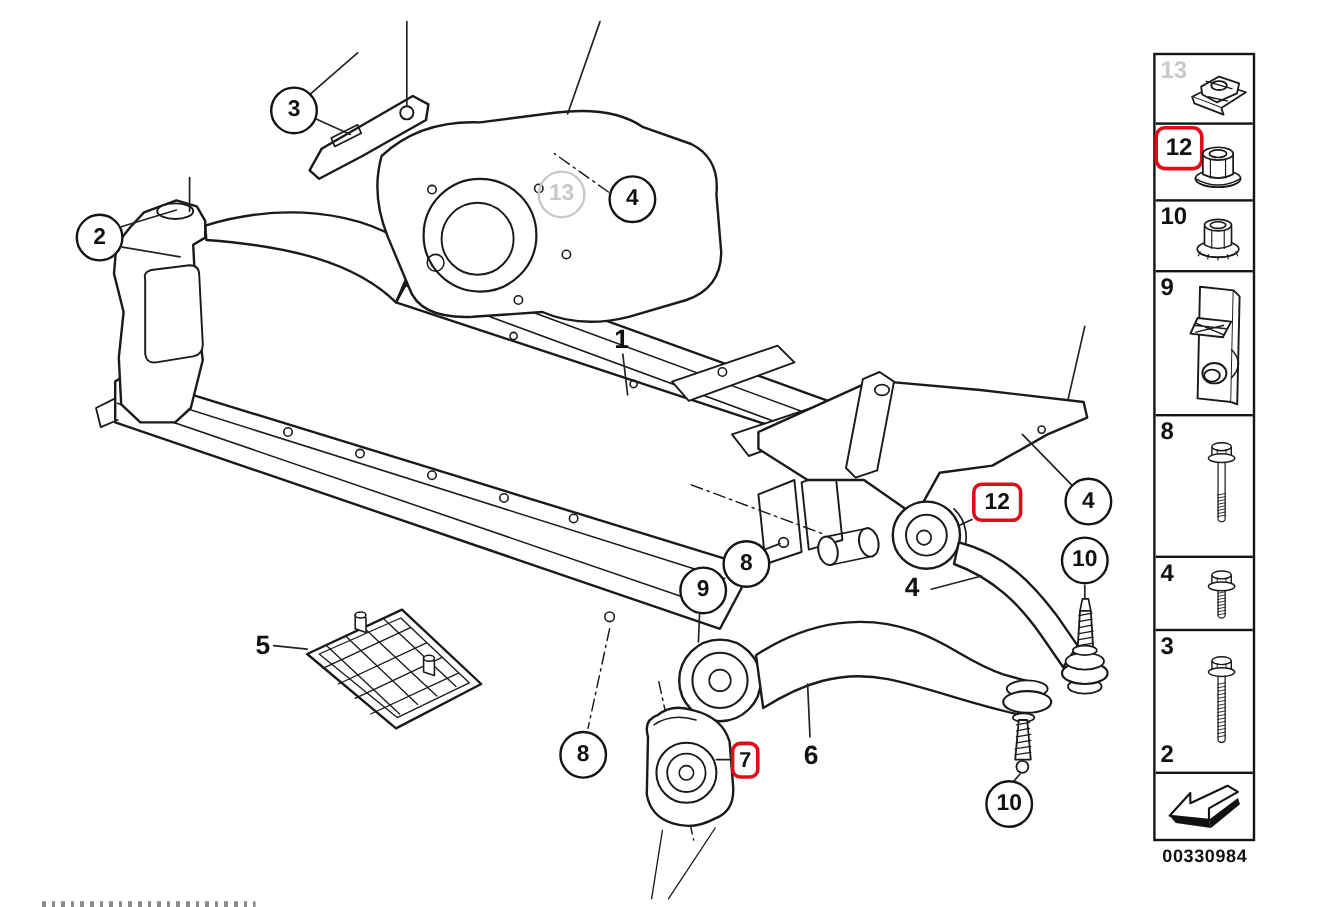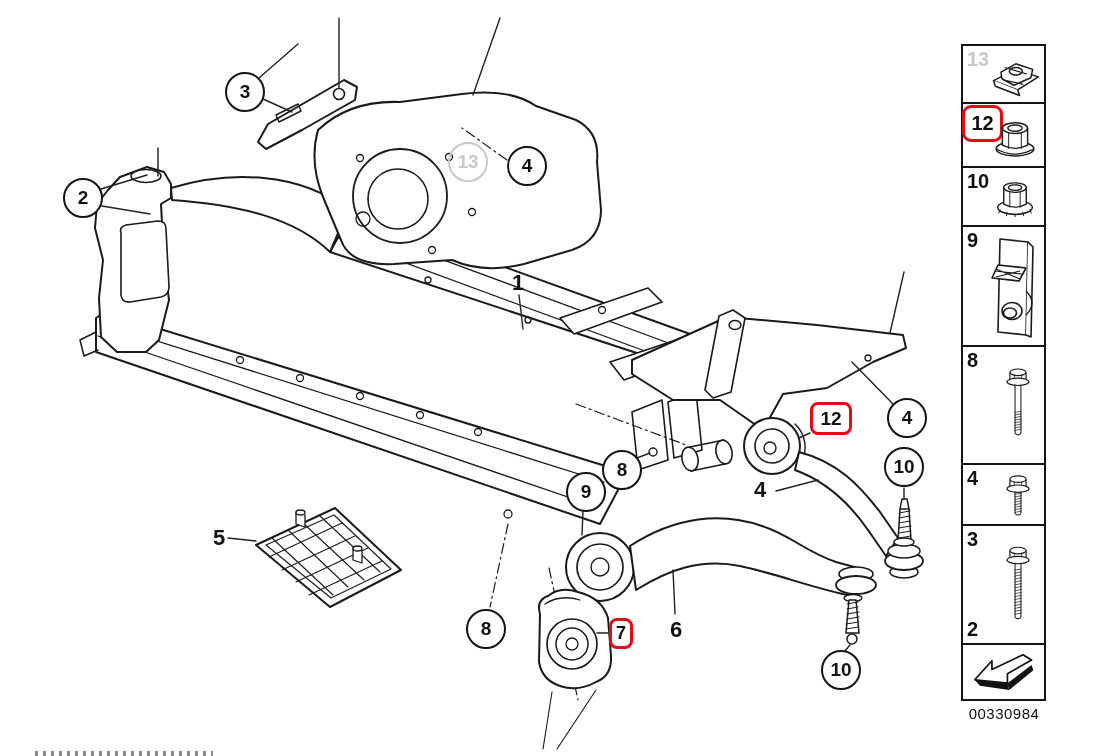--- a/index.html
+++ b/index.html
@@ -27,21 +27,21 @@
   .cell .lbl{position:absolute;top:2px;left:4px;font-weight:bold;font-size:20px;color:#111;}
   .cell .lbl.muted{color:#c9c9c9;}
   .cell .lbl2{position:absolute;bottom:2px;left:4px;font-weight:bold;font-size:20px;color:#111;}
   .redwrap{position:absolute;top:1px;left:-1px;width:41px;height:37px;box-sizing:border-box;
     border:3.5px solid #e30b17;border-radius:9px;background:#fff;
     display:flex;align-items:center;justify-content:center;}
   .redwrap .lbl{position:static;font-weight:bold;font-size:20px;color:#111;}
   .cell svg{position:absolute;}
 
   .partnum{position:absolute;left:950px;top:705px;width:108px;text-align:center;
-    font-weight:normal;font-size:15px;letter-spacing:.5px;color:#111;}
+    font-weight:bold;font-size:15px;letter-spacing:.5px;color:#111;}
 
   .clipped{position:absolute;left:35px;top:751px;width:178px;height:5px;
     background:repeating-linear-gradient(90deg,#8b8b8b 0 3px,transparent 3px 8px);}
 </style>
 </head>
 <body>
 
 <div id="stage">
 
   <svg id="drawing" width="960" height="756" viewBox="0 0 960 756" fill="none" stroke="#1a1a1a" stroke-width="2" stroke-linejoin="round" stroke-linecap="round">

